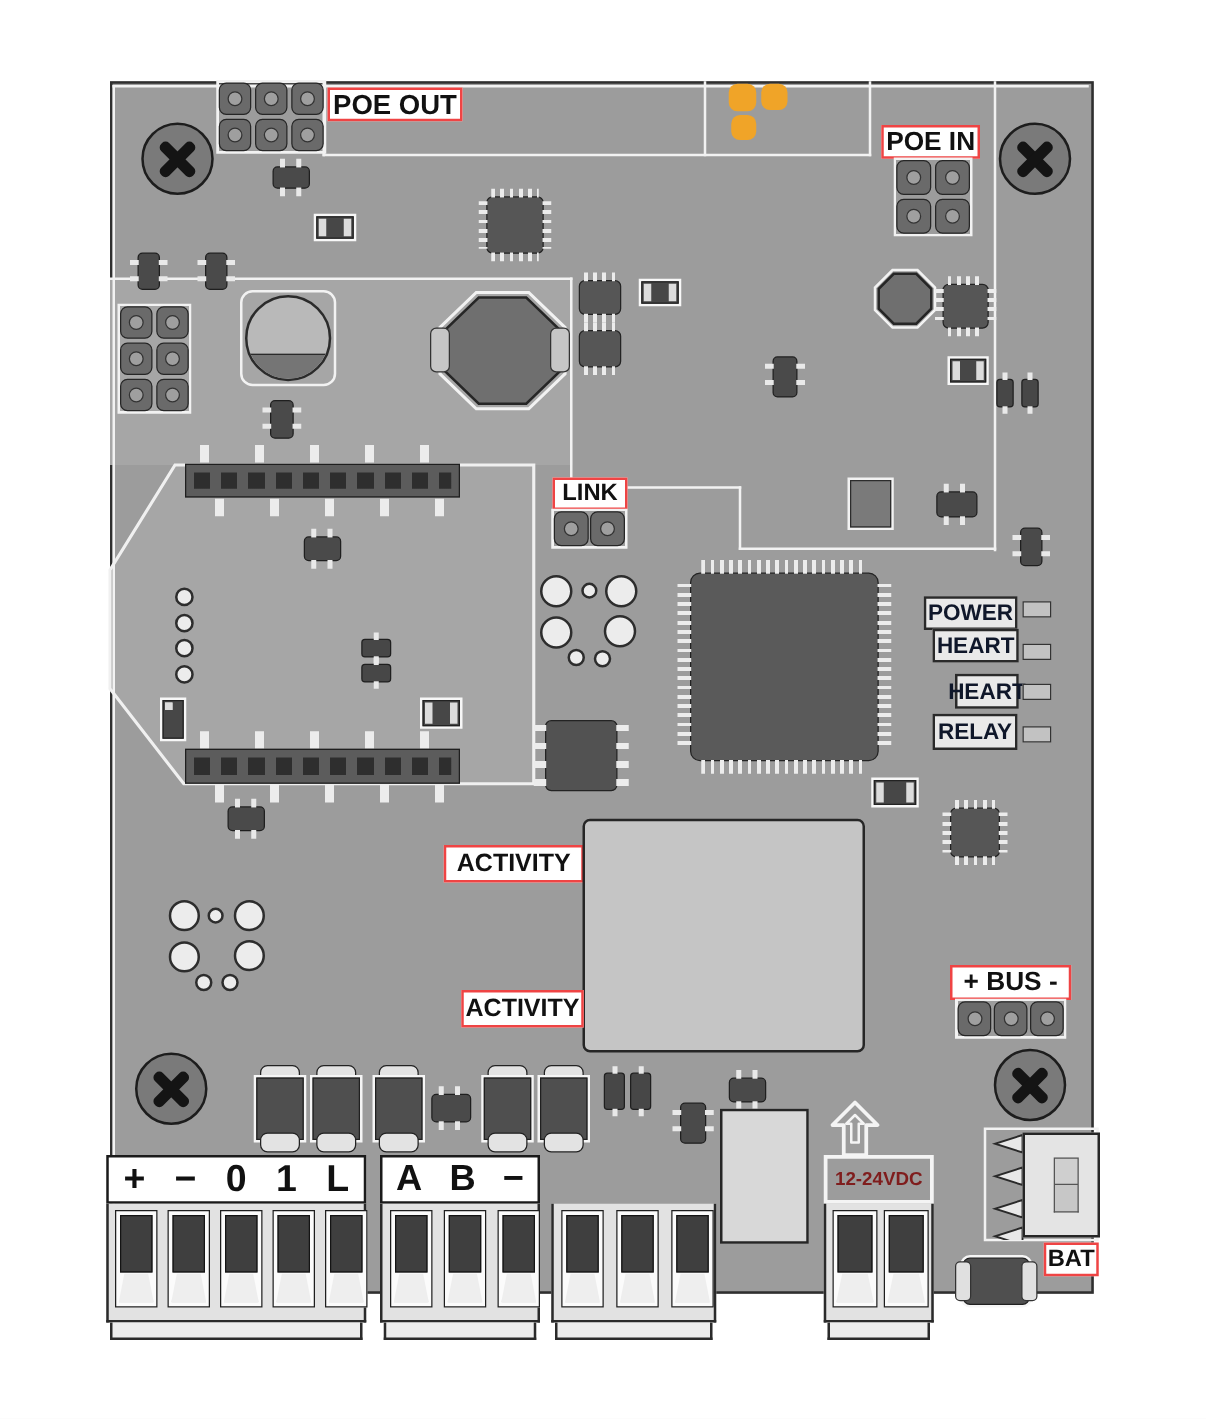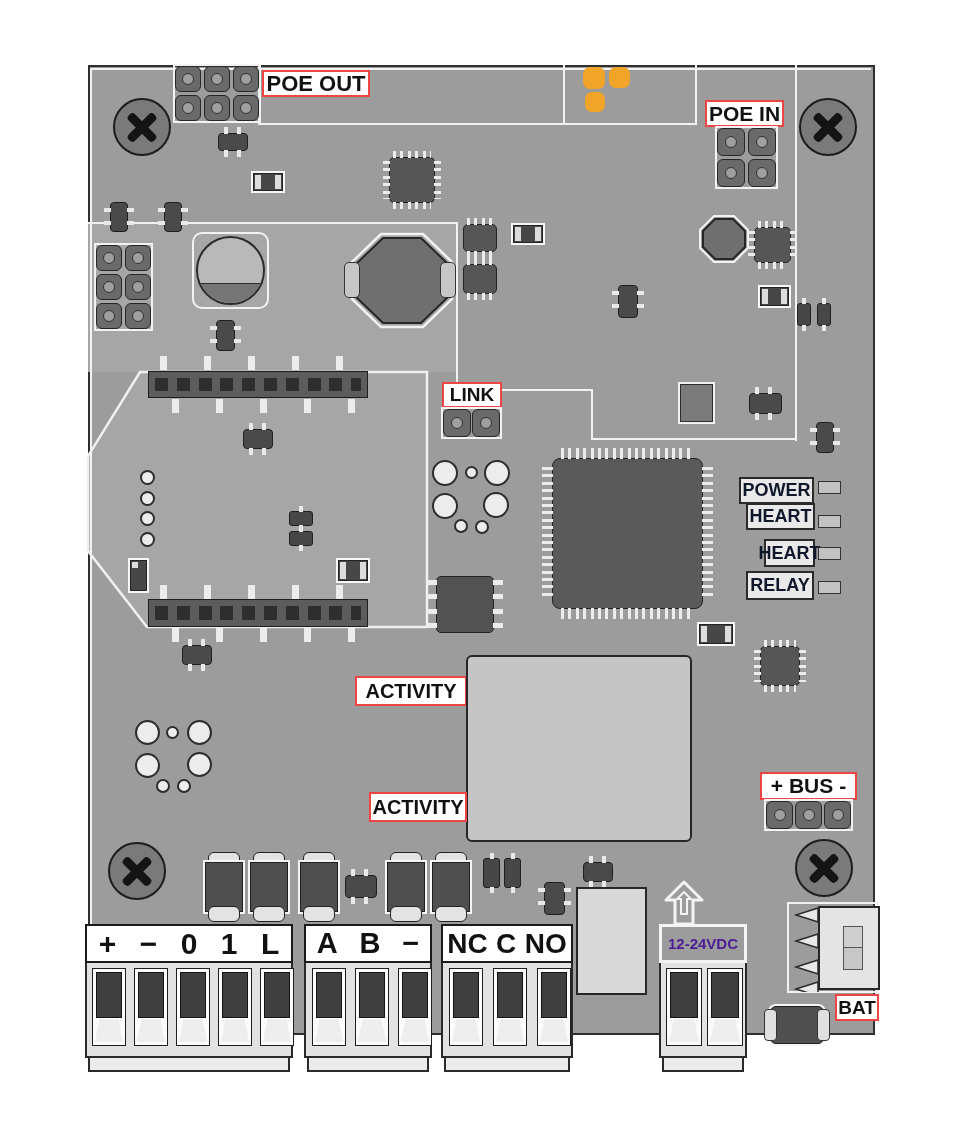--- a/index.html
+++ b/index.html
@@ -359,25 +359,20 @@
         </div>
       <div class="term" style="left:92px;">
           <div class="term-hole"></div>
           <div class="term-funnel"></div>
         </div>
     </div>
     <div class="tfoot"></div>
   </div>
 
   <div class="tblock" style="left:441px;top:924px;width:132px;height:148px;">
-    <div class="tlabel" style="font-size:28px;">
-      <span>NC</span>
-      <span>C</span>
-      <span>NO</span>
-    </div>
     <div class="tbody">
       <div class="term" style="left:6px;">
           <div class="term-hole"></div>
           <div class="term-funnel"></div>
         </div>
       <div class="term" style="left:50px;">
           <div class="term-hole"></div>
           <div class="term-funnel"></div>
         </div>
       <div class="term" style="left:94px;">
@@ -387,21 +382,21 @@
     </div>
     <div class="tfoot"></div>
   </div>
 
   <svg class="abs" style="left:662px;top:880px;" width="44" height="46">
     <polygon points="22,2 40,20 31,20 31,44 13,44 13,20 4,20" fill="#9c9c9c" stroke="#f4f4f4" stroke-width="3" stroke-linejoin="round"></polygon>
     <polygon points="22,12 29,19 25,19 25,34 19,34 19,19 15,19" fill="none" stroke="#f4f4f4" stroke-width="2" stroke-linejoin="round"></polygon>
   </svg>
 
   <div class="tblock" style="left:659px;top:924px;width:88px;height:148px;">
-    <div class="tlabel" style="background:#9c9c9c;border:3px solid #f4f4f4;color:#4c1d95;font-size:15px;">
+    <div class="tlabel" style="background:#9c9c9c;border:3px solid #f4f4f4;color:#7f1d1d;font-size:15px;">
       <span>12-24VDC</span>
     </div>
     <div class="tbody">
       <div class="term" style="left:5px;width:36px;">
           <div class="term-hole"></div>
           <div class="term-funnel"></div>
         </div>
       <div class="term" style="left:46px;width:36px;">
           <div class="term-hole"></div>
           <div class="term-funnel"></div>

